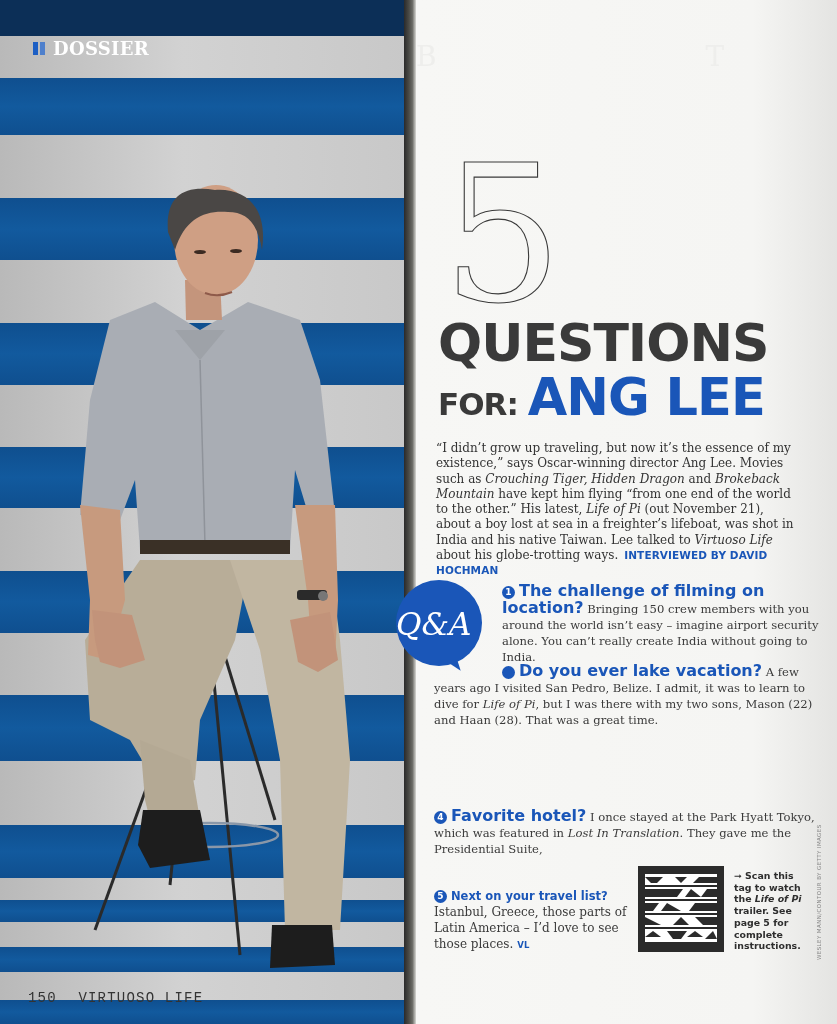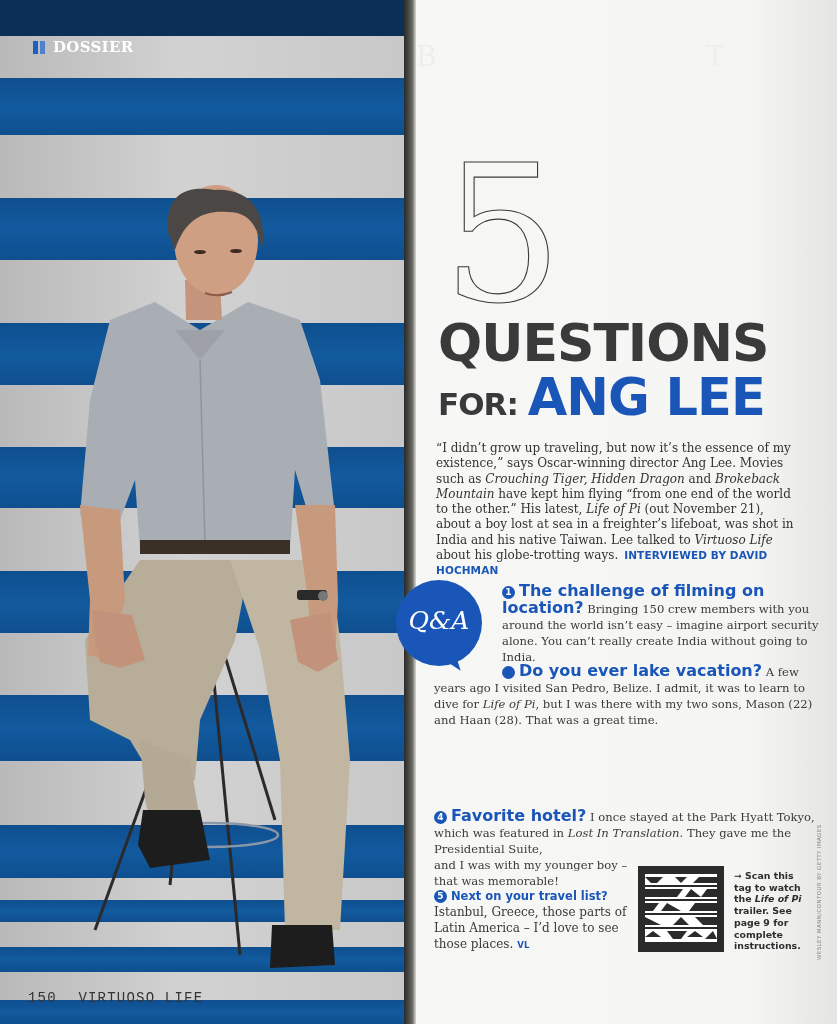--- a/index.html
+++ b/index.html
@@ -21,21 +21,21 @@
     background: linear-gradient(90deg, #2a2a2a 0%, #4a4a46 40%, #6b6b66 70%, #d8d8d4 100%);
   }
 
   #dossier {
     position: absolute; left: 33px; top: 38px; display: flex; align-items: center; gap: 8px;
   }
   #dossier .bars { display: flex; gap: 2px; }
   #dossier .bars span { display: block; width: 5px; height: 13px; background: #1d5fc4; }
   #dossier .bars span:last-child { background: #2a6bd0; opacity: .75; }
   #dossier .label {
-    font-family: "DejaVu Serif", serif; font-weight: bold; font-size: 15px;
+    font-family: "DejaVu Serif", serif; font-weight: bold; font-size: 18px;
     color: #ffffff; letter-spacing: .3px;
   }
 
   
   #person { position: absolute; left: 0; top: 0; width: 408px; height: 1024px; }
 
   #folio {
     position: absolute; left: 28px; top: 990px; font-family: Liberation Mono, monospace;
     font-size: 14px; letter-spacing: 1.2px; color: #333;
   }
@@ -82,22 +82,22 @@
   #qa-bubble .circle {
     position: absolute; left: 0; top: 0; width: 86px; height: 86px; border-radius: 50%;
     background: #1a56b8;
   }
   #qa-bubble .tail {
     position: absolute; left: 48px; top: 72px; width: 0; height: 0;
     border-left: 12px solid transparent; border-right: 4px solid transparent;
     border-top: 22px solid #1a56b8; transform: rotate(-28deg);
   }
   #qa-bubble .text {
-    position: absolute; left: 0; top: 26px; width: 86px; text-align: center;
-    font-family: "DejaVu Serif", serif; font-style: italic; font-size: 25px; color: #fff;
+    position: absolute; left: 0; top: 26px; width: 86px; text-align: left;
+    font-family: "DejaVu Serif", serif; font-style: italic; font-size: 31px; color: #fff;
   }
 
   .qa {
     position: absolute; font-family: "DejaVu Serif", serif; font-size: 11.6px;
     line-height: 16px; color: #3a3a3a;
   }
   .qa .badge {
     display: inline-block; width: 13px; height: 13px; border-radius: 50%; background: #1a56b8;
     color: #fff; font-family: "DejaVu Sans", sans-serif; font-weight: bold; font-size: 9px;
     line-height: 13px; text-align: center; vertical-align: 1px; margin-right: 4px;
@@ -244,21 +244,21 @@
     <div class="tail"></div>
     <div class="circle"></div>
     <div class="text">Q&amp;A</div>
   </div>
 
   <p id="qa1" class="qa"><span class="badge">1</span><span class="q">The challenge of filming on location?</span><span> Bringing 150 crew members with you around the world isn’t easy – imagine airport security alone. You can’t really create India without going to India.</span></p>
 
   <p id="qa2" class="qa"><span class="badge">2</span><span class="q">Do you ever lake vacation?</span><span> A few years ago I visited San Pedro, Belize. I admit, it was to learn to dive for </span><em>Life of Pi</em><span>, but I was there with my two sons, Mason (22) and Haan (28). That was a great time.</span></p>
 
 
-  <p id="qa4" class="qa"><span class="badge">4</span><span class="q">Favorite hotel?</span><span> I once stayed at the Park Hyatt Tokyo, which was featured in </span><em>Lost In Translation</em><span>. They gave me the Presidential Suite,</span><span class="short">and I was with my younger boy – that was memorable!</span></p>
+  <p id="qa4" class="qa"><span class="badge">4</span><span class="q">Favorite hotel?</span><span> I once stayed at the Park Hyatt Tokyo, which was featured in </span><em>Lost In Translation</em><span>. They gave me the Presidential Suite,</span></p>
 
   <p id="qa5" class="qa"><span class="badge">5</span><span class="q">Next on your travel list?</span><br><span>Istanbul, Greece, those parts of Latin America – I’d love to see those places.</span><span class="end-mark">VL</span></p>
 
   <div id="tag-code">
     <svg viewBox="0 0 76 76" xmlns="http://www.w3.org/2000/svg">
       <rect width="76" height="76" fill="#ffffff"></rect>
       <g fill="#2b2b2b">
         <rect x="0" y="0" width="76" height="3"></rect>
         <polygon points="2,6 20,6 14,12 8,12"></polygon>
           <polygon points="32,6 44,6 38,12"></polygon>
@@ -280,16 +280,16 @@
           <polygon points="24,60 44,60 38,68 30,68"></polygon>
           <polygon points="52,60 60,66 44,66"></polygon>
           <polygon points="62,68 70,60 74,68"></polygon>
         <rect x="0" y="71" width="76" height="5"></rect>
         <rect x="0" y="0" width="2" height="76"></rect>
           <rect x="74" y="0" width="2" height="76"></rect>
       </g>
     </svg>
   </div>
 
-  <p id="tag-caption"><span>➞ Scan this tag to watch the </span><em>Life of Pi</em><span> trailer. See page 9 for complete instructions.</span></p>
+  <p id="tag-caption"><span>➞ Scan this tag to watch the </span><em>Life of Pi</em><span> trailer. See page 5 for complete instructions.</span></p>
 
   <div id="photo-credit">WESLEY MANN/CONTOUR BY GETTY IMAGES</div>
 </div>
 
 </body></html>

